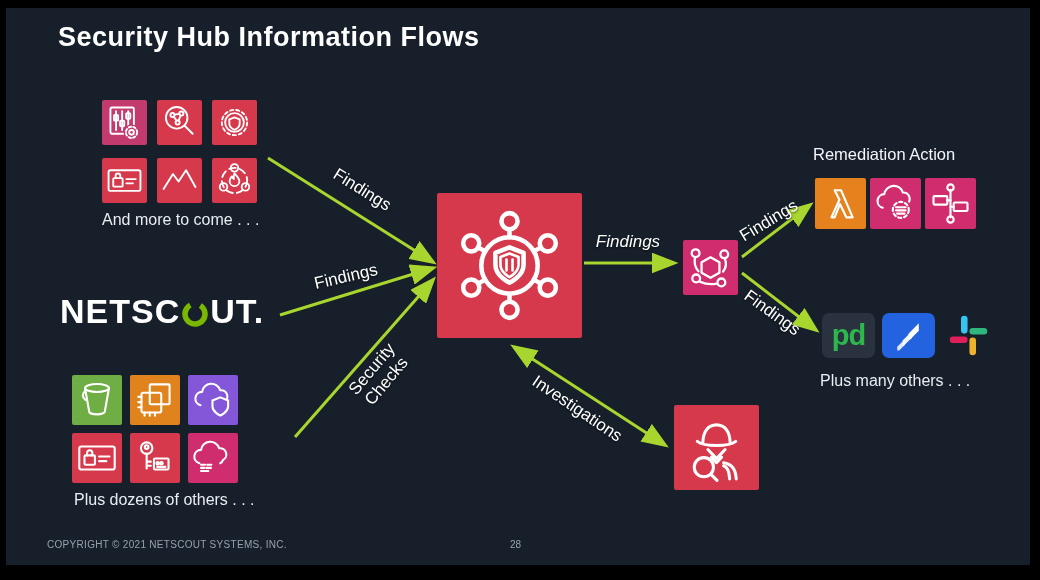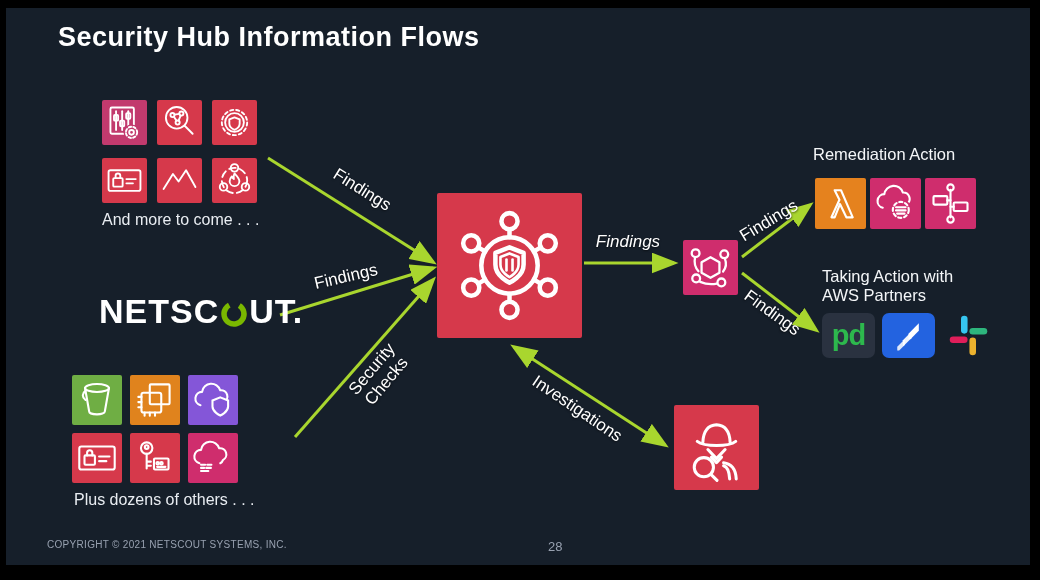--- a/index.html
+++ b/index.html
@@ -9,29 +9,29 @@
   #title{left:52px;top:14px;font-size:27px;font-weight:bold;color:#fff;letter-spacing:.5px;}
   .tile{position:absolute;border-radius:2px;display:flex;align-items:center;justify-content:center;}
   .tile svg{width:100%;height:100%;display:block;}
   .glyph{stroke:#fff;fill:none;stroke-width:2;stroke-linecap:round;stroke-linejoin:round;}
   .grid3{position:absolute;display:grid;grid-template-columns:repeat(3,45px);grid-auto-rows:45px;column-gap:10px;row-gap:13px;}
   .grid3 .tile{position:relative;width:45px;height:45px;}
   .grid3b{position:absolute;display:grid;grid-template-columns:repeat(3,50px);grid-auto-rows:50px;column-gap:8px;row-gap:8px;}
   .grid3b .tile{position:relative;width:50px;height:50px;}
   .caption{position:absolute;color:#e9edf2;font-size:16px;}
   .sechead{position:absolute;color:#f4f6f8;font-size:16.5px;}
-  #netscout{left:54px;top:284px;color:#fff;font-size:34px;font-weight:bold;letter-spacing:1px;display:flex;align-items:center;margin-left:39px;}
+  #netscout{left:54px;top:284px;color:#fff;font-size:34px;font-weight:bold;letter-spacing:1px;display:flex;align-items:center;}
   #netscout svg{width:28px;height:30px;margin:2px 1px 0 1px;}
   #arrowsvg{position:absolute;left:0;top:0;pointer-events:none;}
   .alabel{position:absolute;color:#fff;font-size:17px;white-space:nowrap;
     transform:translate(-50%,-50%);text-shadow:0 1px 2px rgba(0,0,0,.6);}
   .alabel.it{font-style:italic;}
   .alabel.two{white-space:normal;text-align:center;line-height:19px;}
   #footer-copy{left:41px;top:531px;font-size:10px;color:#98a1b0;letter-spacing:.3px;}
-  #footer-page{left:504px;top:531px;font-size:13px;color:#98a1b0;margin-left:38px;}
+  #footer-page{left:504px;top:531px;font-size:10px;color:#98a1b0;}
   .logo{position:absolute;width:53px;height:45px;border-radius:7px;display:flex;align-items:center;justify-content:center;}
   #pd-logo{font-weight:bold;font-size:29px;color:#2db84d;letter-spacing:-1px;}
   .logorow svg{width:100%;height:100%;}
 </style>
 </head>
 <body>
 
 <div id="slide">
 
   <div id="title" class="abs">Security Hub Information Flows</div>
@@ -300,24 +300,20 @@
             <circle cx="24" cy="39" r="3"></circle>
         <rect x="8" y="17" width="13" height="8" rx="1"></rect>
             <line x1="21" y1="21" x2="24" y2="21"></line>
         <rect x="27" y="23" width="13" height="8" rx="1"></rect>
             <line x1="24" y1="27" x2="27" y2="27"></line>
       </g>
         </svg>
     </div>
   </div>
 
-  <div class="sechead" style="left:816px;top:259px;line-height:19px;">
-    <span>Taking Action with</span><br>
-    <span>AWS Partners</span>
-  </div>
   <div class="abs logorow" style="left:816px;top:305px;display:flex;gap:7px;">
     <div class="logo" style="position: relative; background: rgb(42, 50, 64);">
       <span id="pd-logo">pd</span>
     </div>
     <div class="logo" style="position: relative; background: rgb(35, 99, 224);">
       <svg viewBox="0 0 48 48">
         <g fill="#fff">
           <path d="M12 36 L20 28 L20 34 L14 40 L12 40 Z" opacity=".85"></path>
           <path d="M18 29 L27 20 L27 27 L19 35 L18 35 Z" opacity=".93"></path>
           <path d="M24 22 L35 11 L35 19 L26 28 L24 28 Z"></path>
@@ -326,17 +322,18 @@
     </div>
     <div class="logo" style="position:relative;">
       <svg viewBox="0 0 48 48">
         <rect x="16" y="3" width="7" height="19" rx="3.5" fill="#36C5F0"></rect>
         <rect x="25" y="16" width="19" height="7" rx="3.5" fill="#2EB67D"></rect>
         <rect x="25" y="26" width="7" height="19" rx="3.5" fill="#ECB22E"></rect>
         <rect x="4" y="25" width="19" height="7" rx="3.5" fill="#E01E5A"></rect>
       </svg>
     </div>
   </div>
+  <div class="caption" style="left:814px;top:364px;">Plus many others . . .</div>
 
   <div id="footer-copy" class="abs">COPYRIGHT © 2021 NETSCOUT SYSTEMS, INC.</div>
   <div id="footer-page" class="abs">28</div>
 
 </div>
 
 </body></html>

